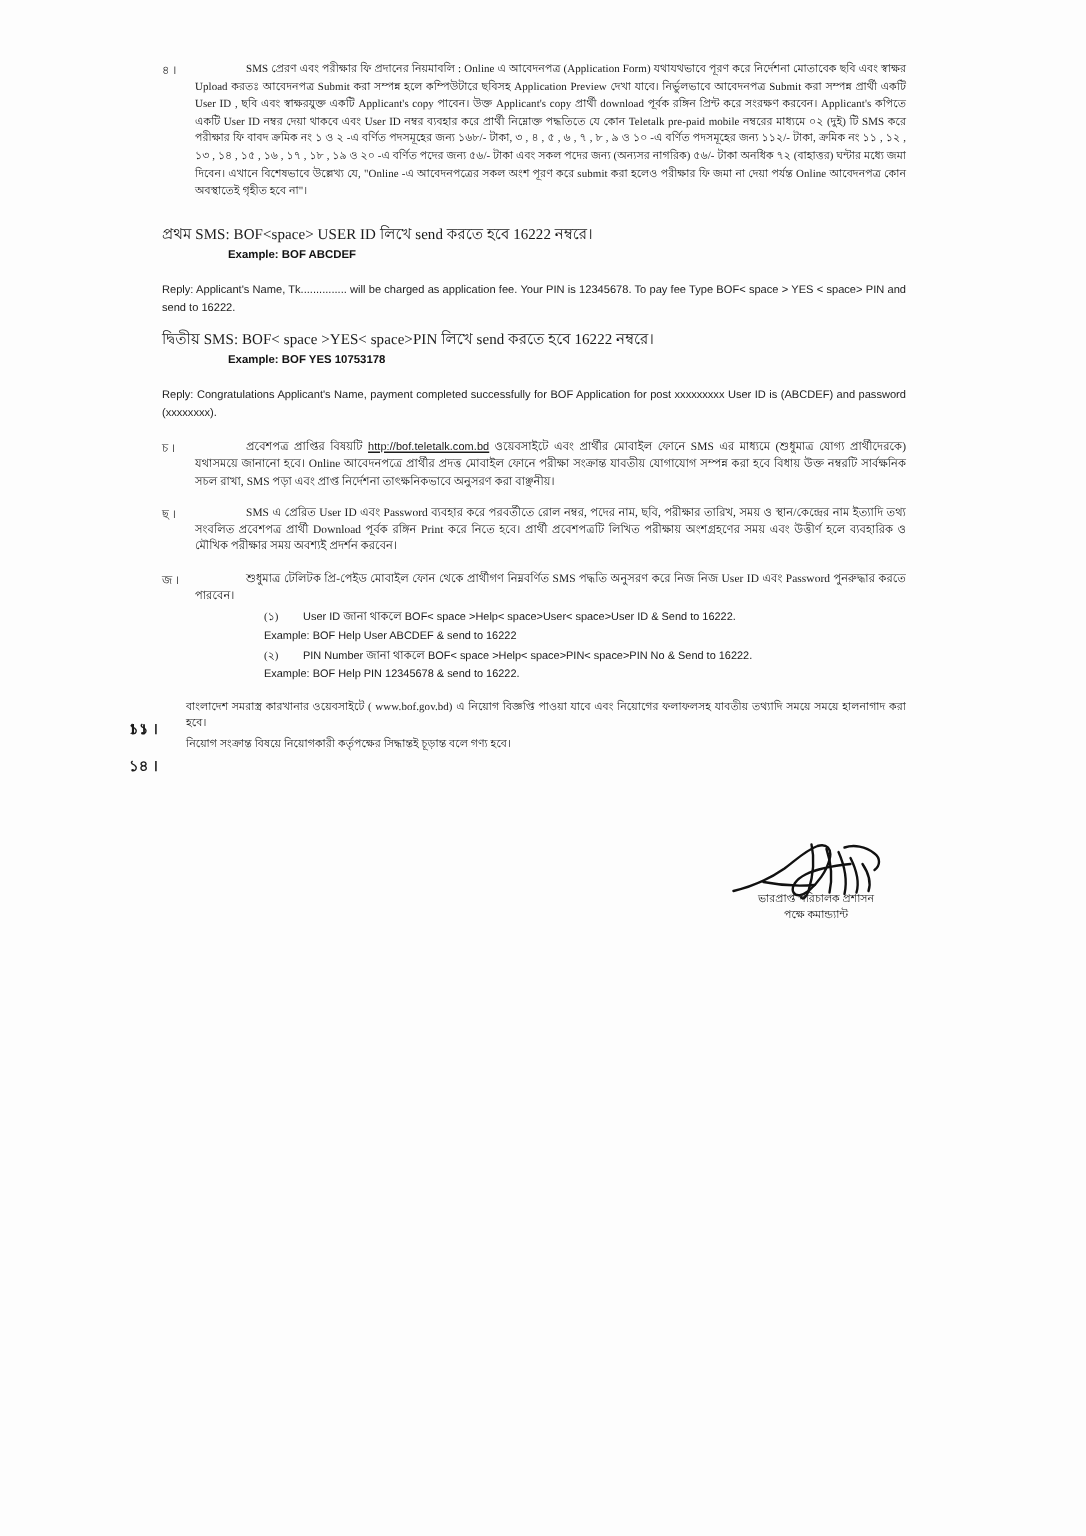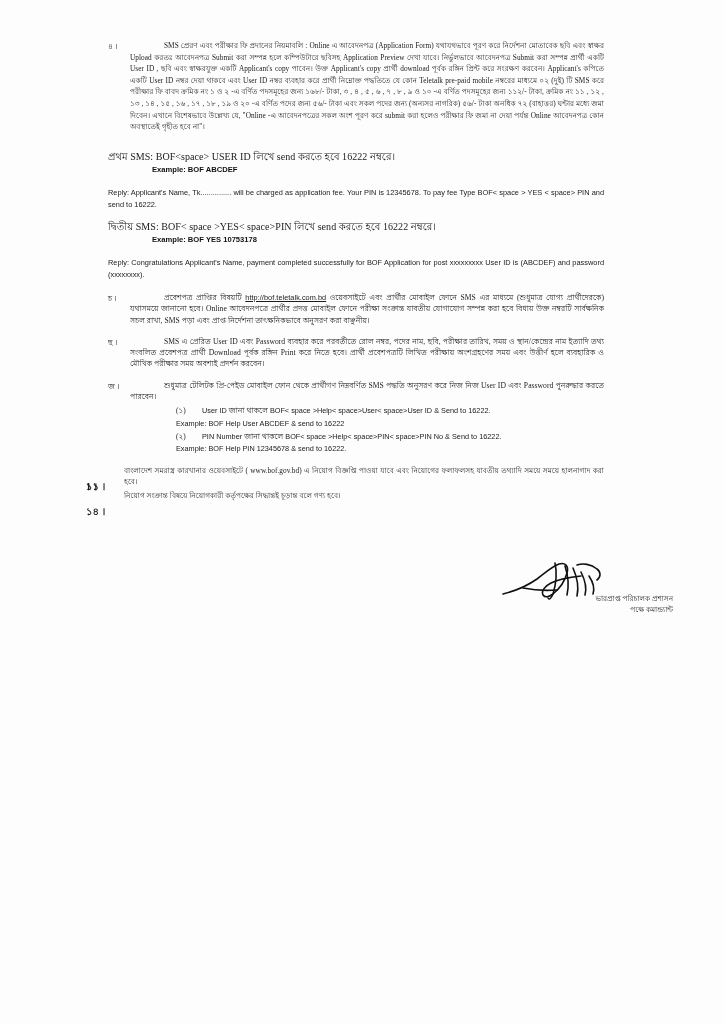--- a/index.html
+++ b/index.html
@@ -127,24 +127,24 @@
     top: 16px;
     width: 28px;
     font-family: "Liberation Serif", serif;
     font-size: 10px;
     font-weight: bold;
   }
 
   
   .sign-wrap {
     position: absolute;
-    left: 443px;
+    left: 429px;
     top: 560px;
     width: 230px;
-    text-align: right;
+    text-align: center;
   }
   .sign-svg { display: block; margin: 0 auto; }
   .sign-line {
     font-family: "Liberation Serif", serif;
     font-size: 7.3px;
     color: #1a1a1a;
     line-height: 11px;
     margin-top: -9px;
     position: relative;
     z-index: 1;

